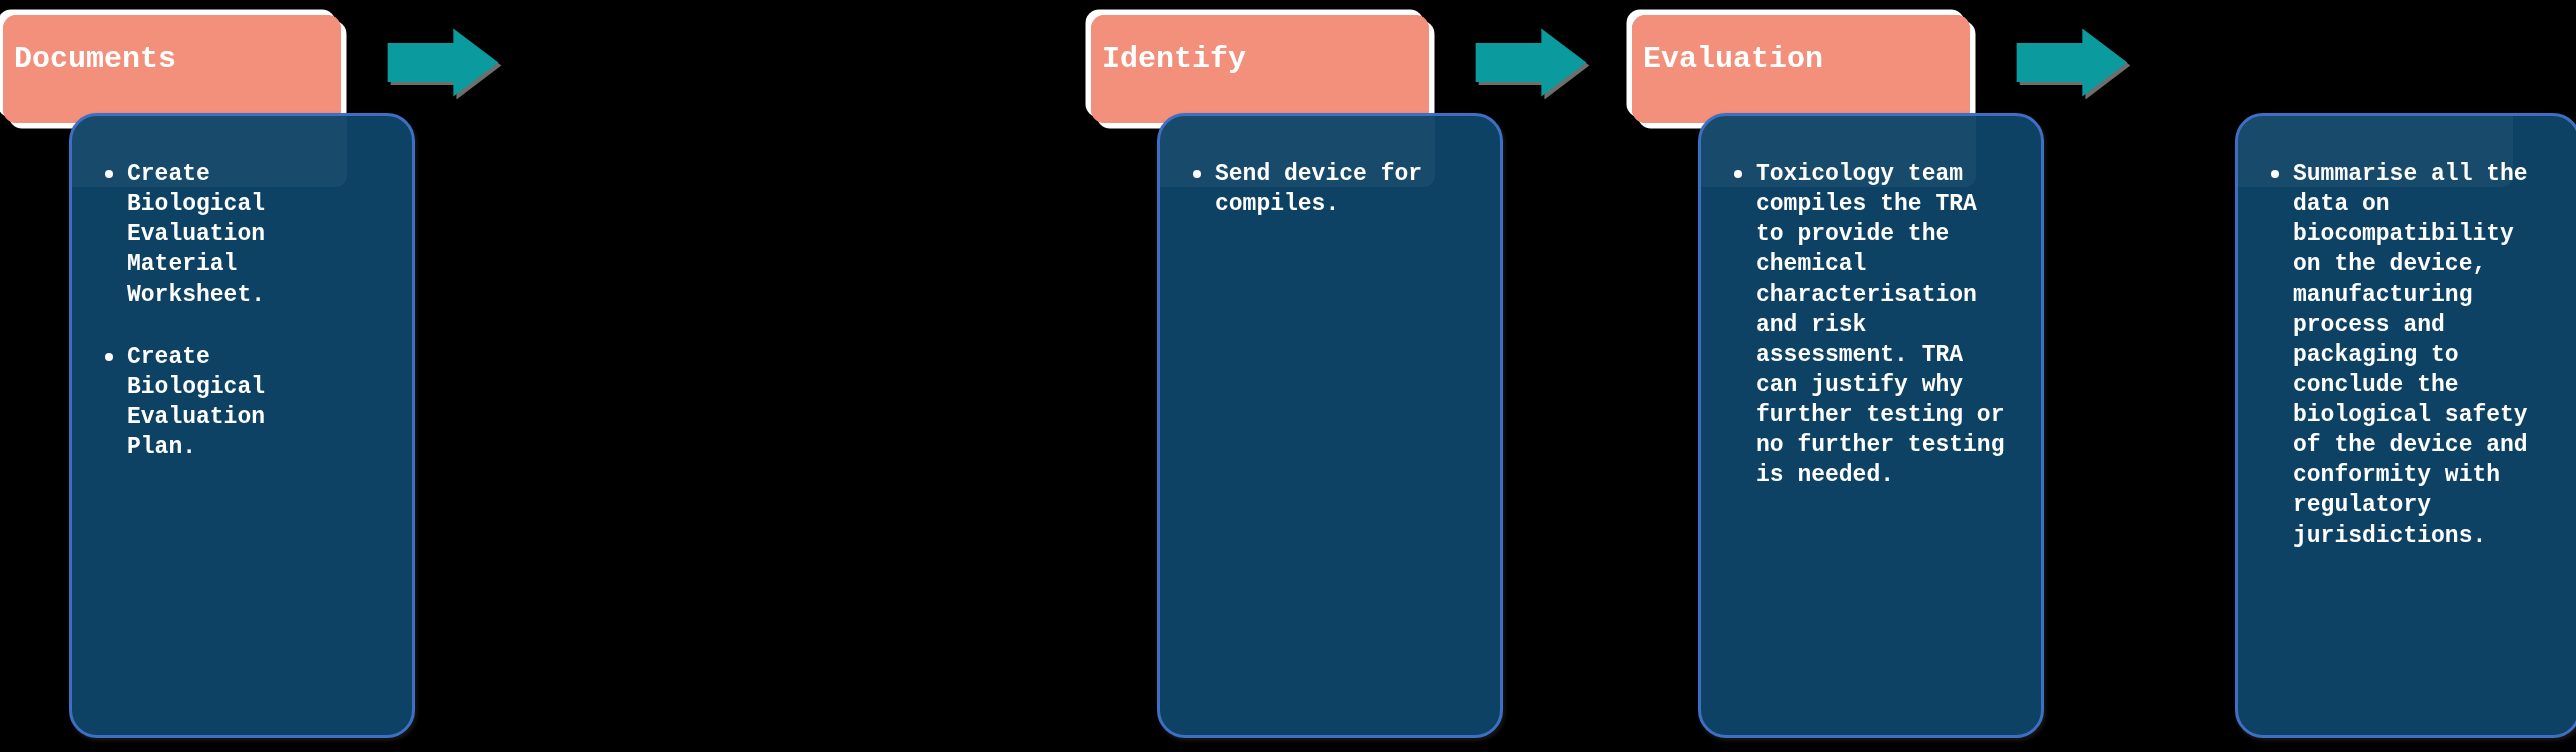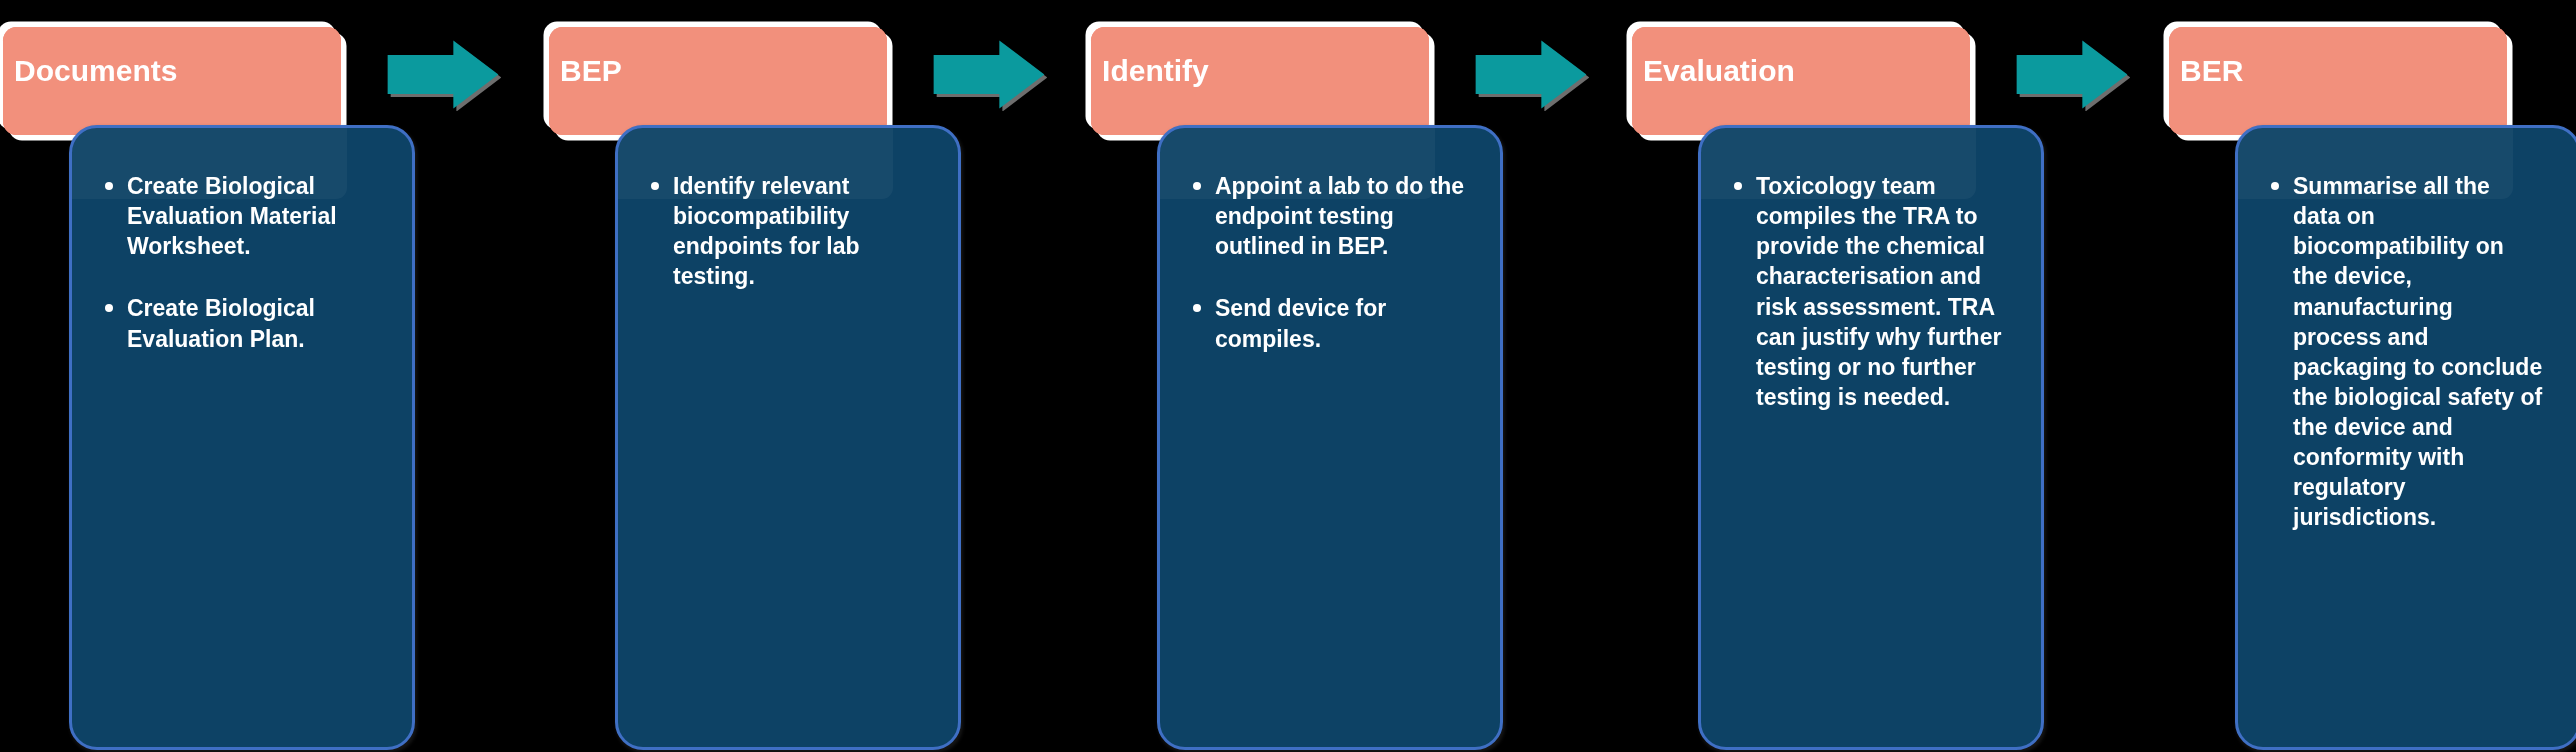--- a/index.html
+++ b/index.html
@@ -16,23 +16,24 @@
     position: relative;
     width: 2576px;
     height: 752px;
     background: #000000;
     overflow: hidden;
   }
 
   
   .column {
     position: absolute;
-    top: 16px;
+    top: 4px;
     width: 546px;
     height: 616px;
+    font-family: Liberation Mono, monospace;
   }
 
   
   .header-chip {
     position: absolute;
     left: 3.1px;
     top: 11px;
     width: 338px;
     height: 108px;
     background: #F2907C;
@@ -159,96 +160,66 @@
       </ul>
     </div>
     <div class="arrow">
       <svg viewBox="0 0 190 120" xmlns="http://www.w3.org/2000/svg">
         <path d="M4 28 L112 28 L112 4 L186 60 L112 116 L112 92 L4 92 Z" fill="#6E6E6E" transform="translate(5,5)"></path>
         <path d="M4 28 L112 28 L112 4 L186 60 L112 116 L112 92 L4 92 Z" fill="#0B9A9E"></path>
       </svg>
     </div>
   </div>
 
-  <div class="column narrow2" style="left:546px;">
+
+  <div class="column narrow2" style="left:1088px;">
     <div class="header-chip">
       <div class="header-chip-inner">
-        <div class="header-label">BEP</div>
+        <div class="header-label">Identify</div>
       </div>
     </div>
     <div class="body-card">
       <ul class="bullets">
         <li class="bullet">
           <span class="dot"></span>
-          <span>Identify relevant biocompatibility endpoints for lab testing.</span>
+          <span>Send device for compiles.</span>
         </li>
       </ul>
     </div>
     <div class="arrow">
       <svg viewBox="0 0 190 120" xmlns="http://www.w3.org/2000/svg">
         <path d="M4 28 L112 28 L112 4 L186 60 L112 116 L112 92 L4 92 Z" fill="#6E6E6E" transform="translate(5,5)"></path>
         <path d="M4 28 L112 28 L112 4 L186 60 L112 116 L112 92 L4 92 Z" fill="#0B9A9E"></path>
       </svg>
     </div>
   </div>
 
-  <div class="column narrow2" style="left:1088px;">
+  <div class="column narrow2" style="left:1629px;">
     <div class="header-chip">
       <div class="header-chip-inner">
-        <div class="header-label">Identify</div>
+        <div class="header-label">Evaluation</div>
       </div>
     </div>
     <div class="body-card">
       <ul class="bullets">
         <li class="bullet">
           <span class="dot"></span>
-          <span>Appoint a lab to do the endpoint testing outlined in BEP.</span>
-        </li>
-        <li class="bullet">
-          <span class="dot"></span>
-          <span>Send device for compiles.</span>
+          <span>Toxicology team compiles the TRA to provide the chemical characterisation and risk assessment. TRA can justify why further testing or no further testing is needed.</span>
         </li>
       </ul>
     </div>
     <div class="arrow">
       <svg viewBox="0 0 190 120" xmlns="http://www.w3.org/2000/svg">
         <path d="M4 28 L112 28 L112 4 L186 60 L112 116 L112 92 L4 92 Z" fill="#6E6E6E" transform="translate(5,5)"></path>
         <path d="M4 28 L112 28 L112 4 L186 60 L112 116 L112 92 L4 92 Z" fill="#0B9A9E"></path>
       </svg>
     </div>
   </div>
 
-  <div class="column narrow2" style="left:1629px;">
-    <div class="header-chip">
-      <div class="header-chip-inner">
-        <div class="header-label">Evaluation</div>
-      </div>
-    </div>
-    <div class="body-card">
-      <ul class="bullets">
-        <li class="bullet">
-          <span class="dot"></span>
-          <span>Toxicology team compiles the TRA to provide the chemical characterisation and risk assessment. TRA can justify why further testing or no further testing is needed.</span>
-        </li>
-      </ul>
-    </div>
-    <div class="arrow">
-      <svg viewBox="0 0 190 120" xmlns="http://www.w3.org/2000/svg">
-        <path d="M4 28 L112 28 L112 4 L186 60 L112 116 L112 92 L4 92 Z" fill="#6E6E6E" transform="translate(5,5)"></path>
-        <path d="M4 28 L112 28 L112 4 L186 60 L112 116 L112 92 L4 92 Z" fill="#0B9A9E"></path>
-      </svg>
-    </div>
-  </div>
-
   <div class="column narrow2" style="left:2166px;">
-    <div class="header-chip">
-      <div class="header-chip-inner">
-        <div class="header-label">BER</div>
-      </div>
-    </div>
     <div class="body-card">
       <ul class="bullets">
         <li class="bullet">
           <span class="dot"></span>
           <span>Summarise all the data on biocompatibility on the device, manufacturing process and packaging to conclude the biological safety of the device and conformity with regulatory jurisdictions.</span>
         </li>
       </ul>
     </div>
   </div>
 

